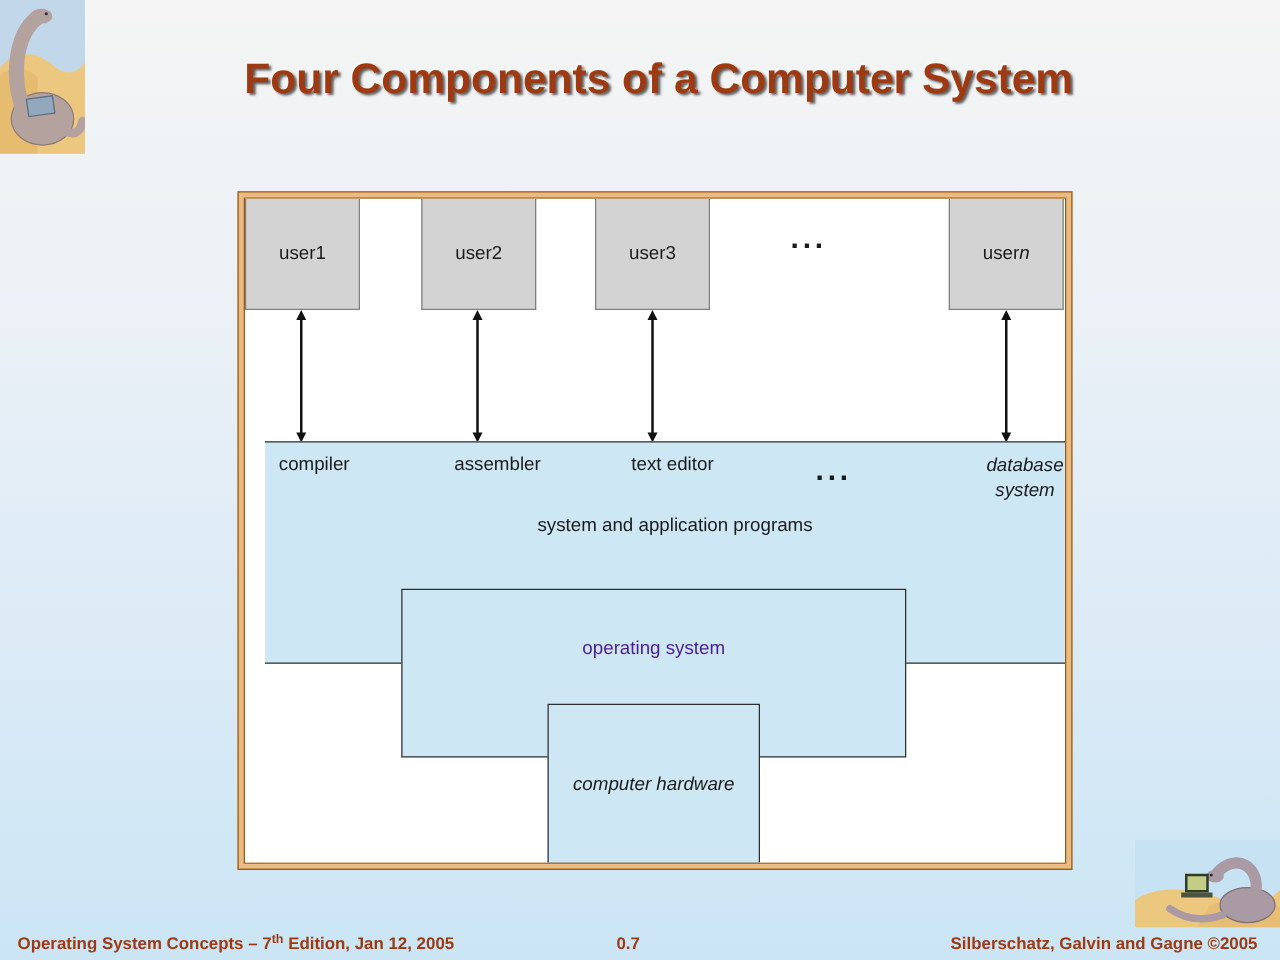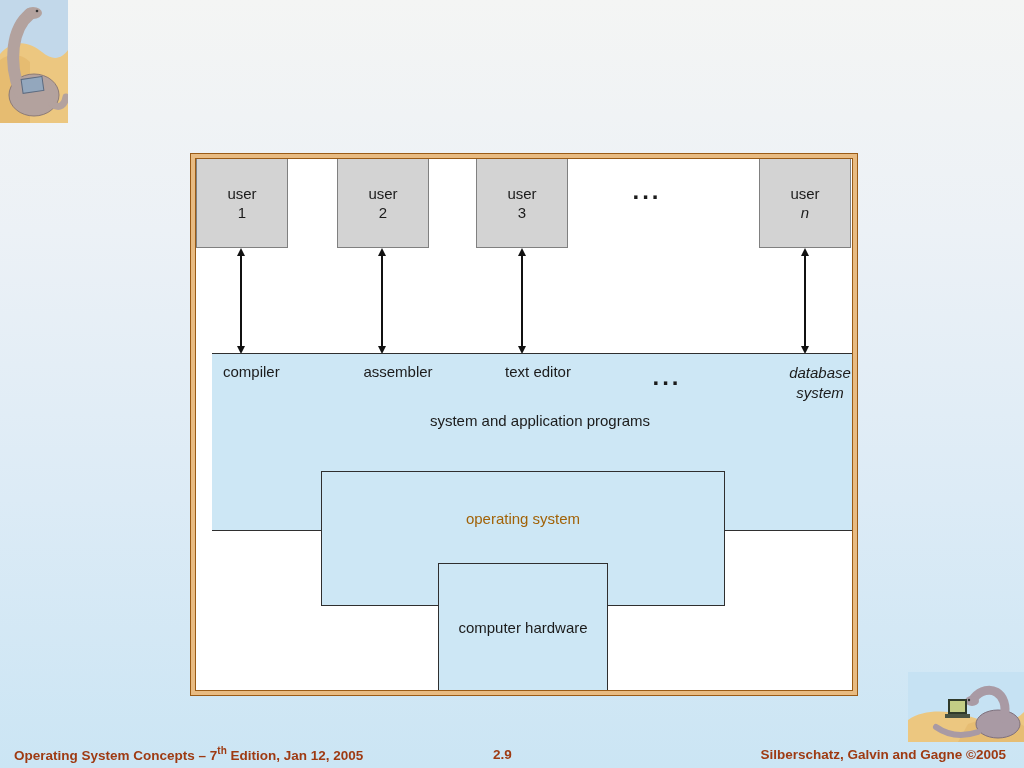--- a/index.html
+++ b/index.html
@@ -30,21 +30,21 @@
   }
   .frame-content {
     position:absolute; left:5px; top:5px; right:5px; bottom:5px;
     background:#ffffff; overflow:hidden;
   }
 
   
   .user-box {
     position:absolute; top:0; width:92px; height:89px; box-sizing:border-box;
     background:#d3d3d3; border:1px solid #808080; border-top:none;
-    display:flex; flex-direction:column; align-items:center; justify-content:center;
+    display:flex; align-items:center; justify-content:center;
     font-size:15px; color:#1b1b1b; line-height:1.3;
   }
   .user-box .it { font-style:italic; }
   .u1 { left:0; }  .u2 { left:141px; }  .u3 { left:280px; }  .u4 { left:563px; }
 
   .dots {
     position:absolute; font-weight:bold; color:#1b1b1b; font-size:24px;
     letter-spacing:3px; text-align:center;
   }
   .dots-top { left:416px; top:18px; width:70px; }
@@ -76,27 +76,27 @@
   .lbl-editor { left:276px; width:100px; text-align:center; }
   .dots-band { left:423px; top:0px; width:64px; }
   .lbl-db { left:563px; width:90px; text-align:center; line-height:1.35;font-style:italic; }
   .lbl-db span { display:block; }
   .band-caption { position:absolute; left:0; right:0; top:58px; text-align:center; }
 
   
   .os-box {
     position:absolute; left:125px; top:312px; width:404px; height:135px; box-sizing:border-box;
     background:#cde7f5; border:1px solid #2f2f2f; z-index:2;
-    text-align:center; font-size:15px; color:#a16207; padding-top:38px;
+    text-align:center; font-size:15px; color:#4c1d95; padding-top:38px;
   }
   .hw-box {
     position:absolute; left:242px; top:404px; width:170px; height:128px; box-sizing:border-box;
     background:#cde7f5; border:1px solid #2f2f2f; z-index:3;
     display:flex; align-items:center; justify-content:center;
-    font-size:15px; color:#1b1b1b;
+    font-size:15px; color:#1b1b1b;font-style:italic;
   }
 
   
   .footer { position:absolute; left:0; right:0; bottom:0; height:26px; font-weight:bold;
             color:#9e3a12; font-size:13.5px; }
   .footer-left  { position:absolute; left:14px;  bottom:6px; }
   .footer-page  { position:absolute; left:0; width:1005px; bottom:6px; text-align:center; }
   .footer-right { position:absolute; right:18px; bottom:6px;margin-left:14px; }
   .footer sup { font-size:10px; }
 </style>
@@ -112,20 +112,21 @@
       <path d="M0,60 C10,52 22,54 30,62 L30,123 L0,123 Z" fill="#e2b468" opacity="0.6"></path>
       <ellipse cx="34" cy="95" rx="25" ry="21" fill="#b3a29e" stroke="#8c7b77" stroke-width="1"></ellipse>
       <path d="M20,92 C8,62 12,28 30,14" stroke="#b3a29e" stroke-width="12" fill="none" stroke-linecap="round"></path>
       <ellipse cx="33" cy="13" rx="9" ry="6" fill="#b3a29e"></ellipse>
       <circle cx="37" cy="11" r="1.3" fill="#333"></circle>
       <rect x="22" y="78" width="21" height="14" fill="#93a7bd" stroke="#5c6b80" stroke-width="1" transform="rotate(-8 32 85)"></rect>
       <path d="M52,104 C60,110 65,104 66,97" stroke="#b3a29e" stroke-width="7" fill="none" stroke-linecap="round"></path>
     </svg>
   </div>
 
+  <div class="title">Four Components of a Computer System</div>
 
   <div class="frame">
     <div class="frame-content">
 
       <div class="user-box u1">
         <span>user</span>
         <span>1</span>
       </div>
       <div class="user-box u2">
         <span>user</span>
@@ -191,17 +192,17 @@
       <rect x="40" y="27" width="19" height="15" fill="#2f3a2a"></rect>
       <rect x="42" y="29" width="15" height="11" fill="#c3cd85"></rect>
       <rect x="37" y="42" width="25" height="4" fill="#4a5342"></rect>
     </svg>
   </div>
 
   <div class="footer">
     <div class="footer-left">
       <span>Operating System Concepts – 7</span><sup>th</sup><span> Edition, Jan 12, 2005</span>
     </div>
-    <div class="footer-page">2.9</div>
+    <div class="footer-page">0.7</div>
     <div class="footer-right">Silberschatz, Galvin and Gagne ©2005</div>
   </div>
 
 </div>
 
 </body></html>

